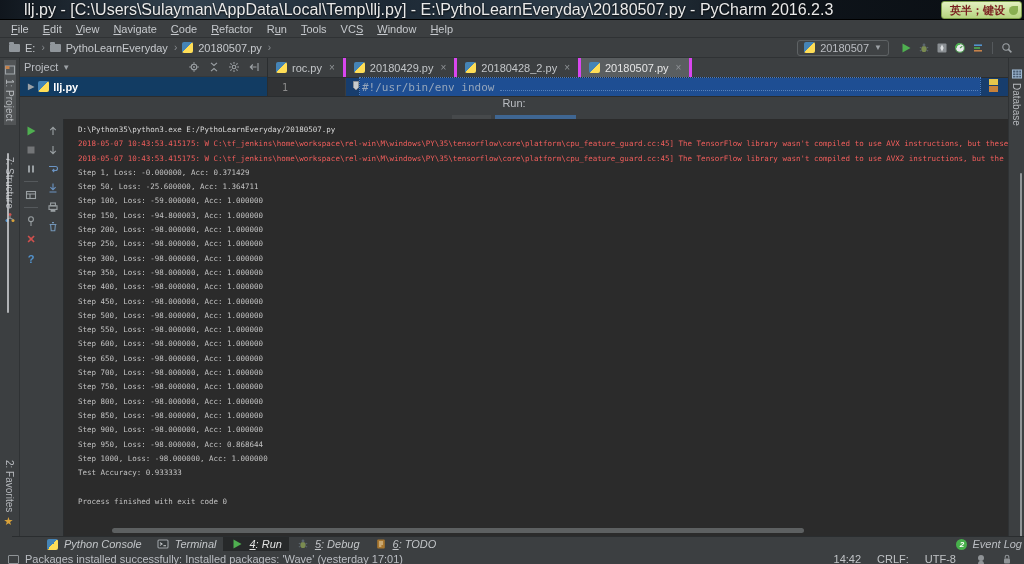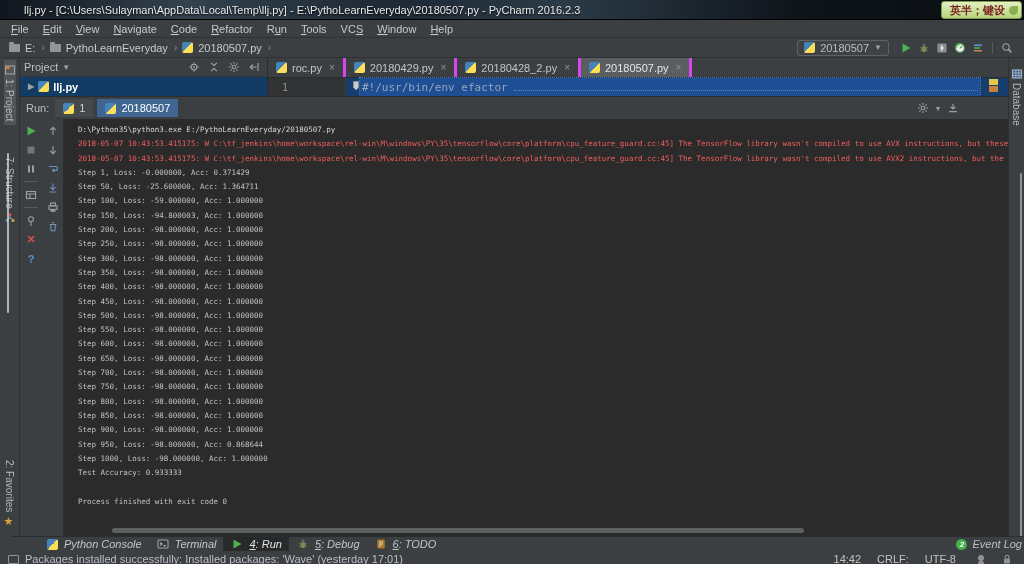--- a/index.html
+++ b/index.html
@@ -7,21 +7,21 @@
   .stage{position:relative;width:1024px;height:564px;overflow:hidden;
          background:#3c3f41;font-family:"Liberation Sans",sans-serif;color:#bbbec3;
          font-size:11px;-webkit-font-smoothing:antialiased;}
   
   .titlebar{position:absolute;left:0;top:0;width:1024px;height:20px;
     background:linear-gradient(90deg,#10161d 0%,#33424f 18%,#1d2935 38%,#2c3b48 55%,#0e141a 78%,#0a0e13 100%);
     display:flex;align-items:center;padding:0 6px;color:#eaeaea;border-bottom:1px solid #000;}
   .pc-logo{width:13px;height:13px;border-radius:2px;margin-right:5px;flex:0 0 auto;
     background:linear-gradient(135deg,#21d789 0%,#0f7bd0 55%,#f0672a 100%);
     color:#fff;font-size:8px;font-weight:bold;display:flex;align-items:center;justify-content:center;margin-top:45px;}
-  .title-text{white-space:nowrap;overflow:hidden;font-size:11px;text-shadow:0 1px 2px #000;}
+  .title-text{white-space:nowrap;overflow:hidden;font-size:16px;text-shadow:0 1px 2px #000;}
   .ime{position:absolute;right:2px;top:1px;height:18px;padding:0 16px 0 8px;border-radius:3px;
     background:linear-gradient(180deg,#e3f0c0,#b5d47f);border:1px solid #7d9c4b;
     color:#7a1f1f;font-weight:bold;font-size:11px;display:flex;align-items:center;white-space:nowrap;}
   .ime::after{content:"";position:absolute;right:3px;top:4px;width:9px;height:9px;border-radius:50% 0 50% 50%;
     background:#79a23f;opacity:.8;}
   
   .menubar{position:absolute;left:0;top:20px;width:1024px;height:18px;background:#3c3f41;
     display:flex;align-items:center;padding-left:4px;border-bottom:1px solid #2f3234;}
   .menu-item{padding:1px 7px;cursor:default;color:#c6c9cd;}
   .menu-item u{text-decoration:underline;}
@@ -67,21 +67,21 @@
     font-size:10px;display:flex;align-items:center;padding-left:14px;flex:0 0 auto;
     border-right:1px solid #3a3d3f;}
   .linemark{position:absolute;left:82px;top:2px;}
   .codesel{display:flex;align-items:center;margin-left:14px;background:#1e4e93;outline:1px dotted #4a7cc0;
     padding:0 2px;width:620px;color:#96a6bb;font-family:"DejaVu Sans Mono",monospace;font-size:11px;white-space:pre;}
   .seldots{flex:1;border-bottom:1px dotted #5b82b8;height:45%;margin-left:6px;}
   .errstripe1{position:absolute;right:10px;top:1px;width:9px;height:6px;background:#e6c64c;}
   .errstripe2{position:absolute;right:10px;top:8px;width:9px;height:6px;background:#c7813a;}
   
   .runpanel{position:absolute;left:20px;top:96px;width:988px;height:440px;background:#3c3f41;border-top:1px solid #2a2d2f;}
-  .runhead{height:22px;display:flex;align-items:center;padding:0 6px;gap:6px;}
+  .runhead{height:22px;display:flex;align-items:center;padding:0 6px;gap:6px;flex-direction:column;}
   .runtab{display:flex;align-items:center;gap:5px;height:18px;padding:0 8px;background:#46494b;color:#cdd0d3;cursor:default;}
   .runtab.active{background:#3f6692;color:#fff;}
   .runhead .grow{flex:1;}
   .runbody{position:absolute;left:0;top:22px;right:0;bottom:0;display:flex;}
   .tcol{width:22px;background:#3c3f41;display:flex;flex-direction:column;align-items:center;padding-top:2px;flex:0 0 auto;}
   .tcol .tool-ic{height:19px;}
   .tcol-sep{width:14px;height:1px;background:#55595c;margin:3px 0;}
   .tcol2{border-right:1px solid #2a2d2f;}
   .console{flex:1;background:#2b2b2b;position:relative;overflow:hidden;padding:4px 0 0 14px;}
   .cline{font-family:"DejaVu Sans Mono",monospace;font-size:7.5px;line-height:14.3px;white-space:pre;color:#c2c2c2;}
@@ -314,21 +314,21 @@
         </div>
       </div>
     <div class="coderow">
       <div class="gutter">
         <span>1</span>
       </div>
       <svg class="i linemark" viewBox="0 0 12 12">
         <path d="M3.5 1.5h5v6L6 10 3.5 7.5z" fill="#c9ccce" stroke="#8f9396"></path>
       </svg>
       <div class="codesel">
-        <span>#!/usr/bin/env efactor</span>
+        <span>#!/usr/bin/env indow</span>
         <span class="seldots"></span>
       </div>
       <div class="errstripe1"></div>
       <div class="errstripe2"></div>
     </div>
   </div>
 
   <div class="runpanel">
     <div class="runhead">
       <span>Run:</span>

